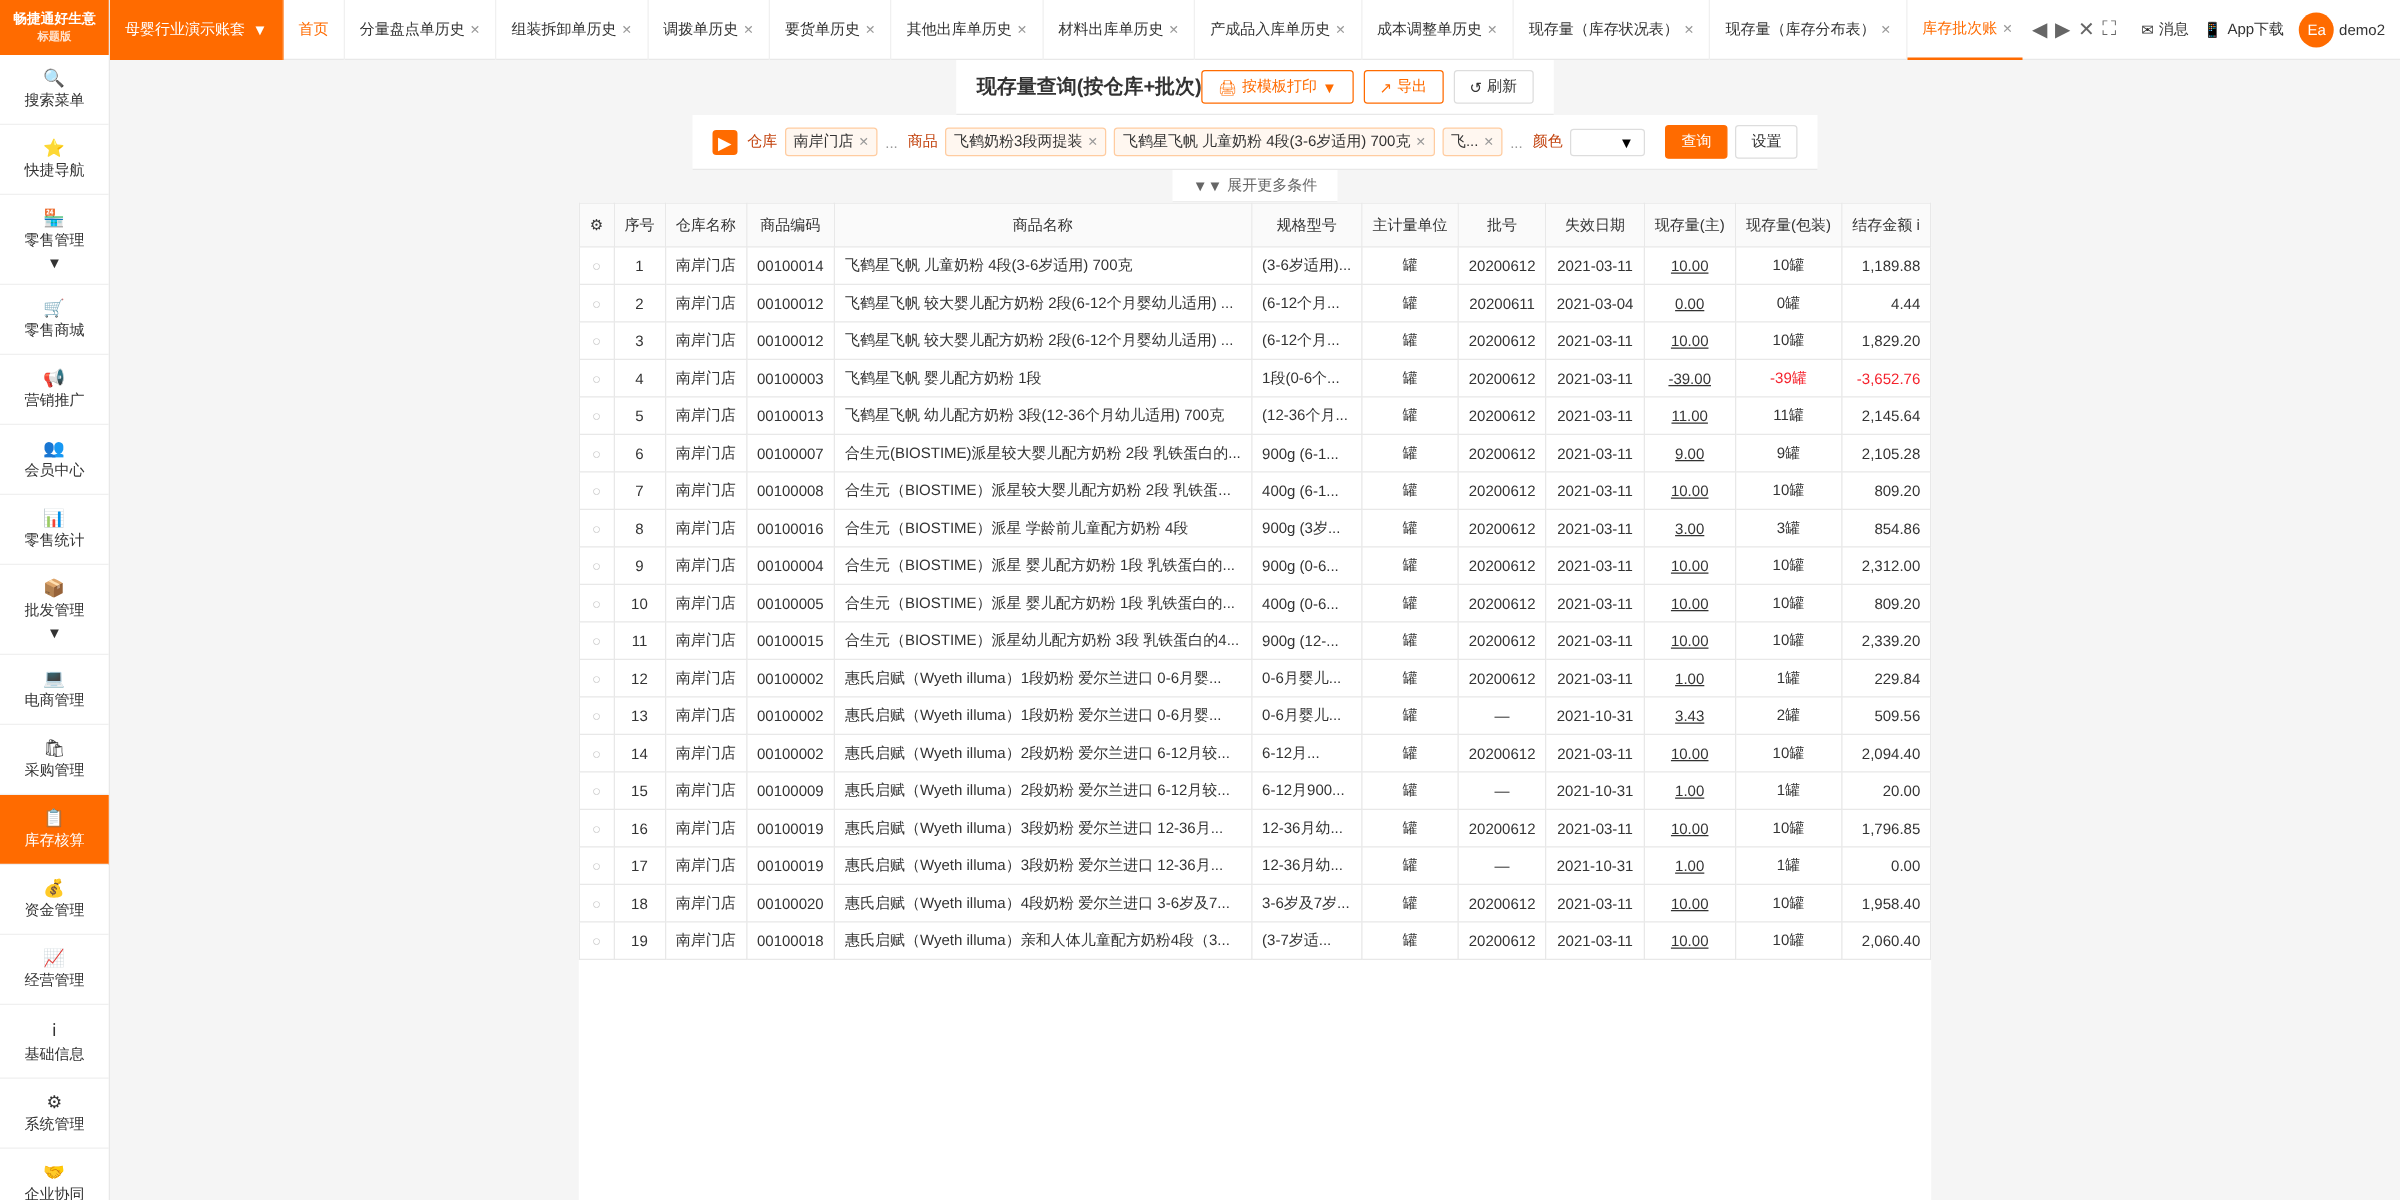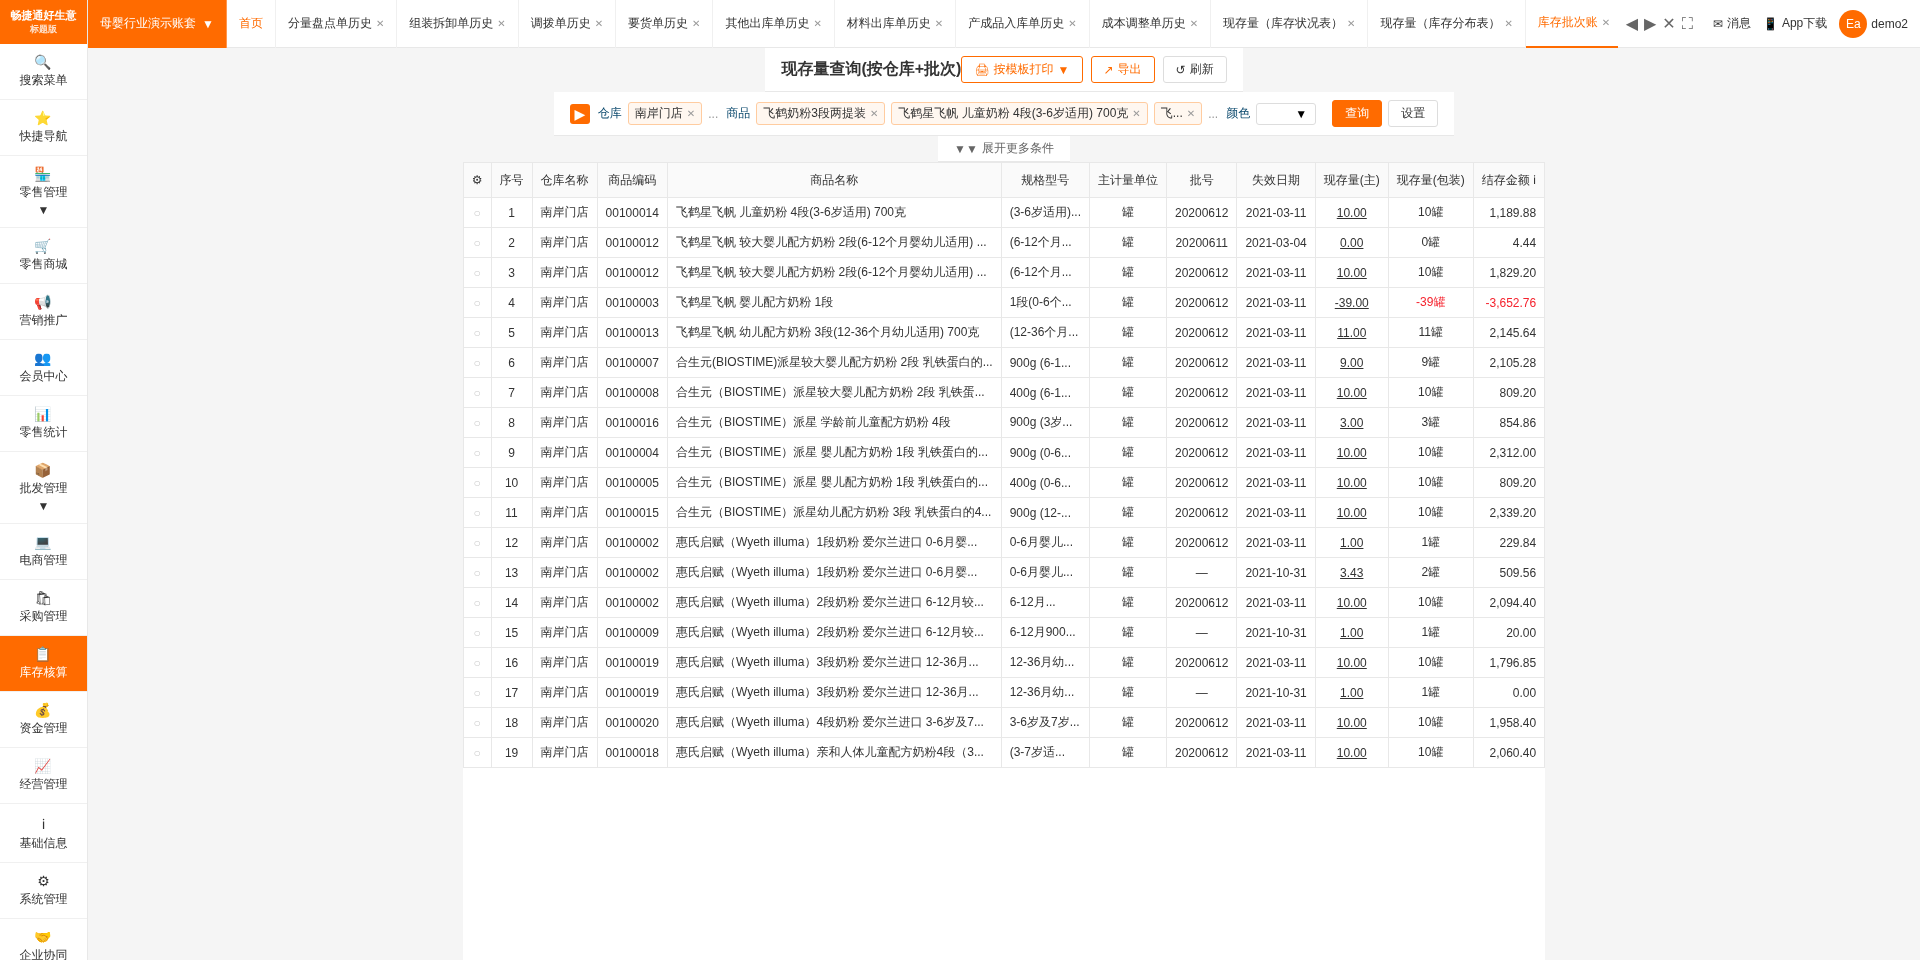--- a/index.html
+++ b/index.html
@@ -30,21 +30,21 @@
     .page-title { font-size: 16px; font-weight: bold; color: #333; }
     .page-actions { display: flex; align-items: center; gap: 8px; }
     .btn { padding: 4px 12px; border-radius: 3px; cursor: pointer; font-size: 12px; border: 1px solid #ddd; background: #fff; color: #333; display: flex; align-items: center; gap: 4px; }
     .btn-primary { background: #ff6b00; border-color: #ff6b00; color: #fff; }
     .btn-outline { background: #fff; border-color: #ff6b00; color: #ff6b00; }
 
     
     .filter-bar { background: #fff; padding: 8px 16px; border-bottom: 1px solid #e8e8e8; display: flex; align-items: center; gap: 8px; flex-shrink: 0; }
     .filter-expand-btn { background: #ff6b00; border: none; color: #fff; width: 20px; height: 20px; border-radius: 3px; cursor: pointer; font-size: 14px; display: flex; align-items: center; justify-content: center; flex-shrink: 0; }
     .filter-group { display: flex; align-items: center; gap: 6px; }
-    .filter-label { color: #0c4a6e; white-space: nowrap; }
+    .filter-label { color: #c2410c; white-space: nowrap; }
     .filter-tag { background: #fff7f0; border: 1px solid #ffcca0; border-radius: 3px; padding: 2px 6px; color: #333; display: flex; align-items: center; gap: 4px; }
     .filter-tag .tag-close { color: #999; cursor: pointer; font-size: 10px; }
     .filter-more { color: #999; cursor: pointer; }
 
     
     .expand-more { background: #fff; padding: 4px 16px; border-bottom: 1px solid #e8e8e8; text-align: center; flex-shrink: 0; }
     .expand-more-btn { background: none; border: none; color: #666; cursor: pointer; font-size: 11px; display: flex; align-items: center; gap: 4px; justify-content: center; margin: auto; }
 
     
     .table-container { flex: 1; overflow: auto; background: #fff; }

